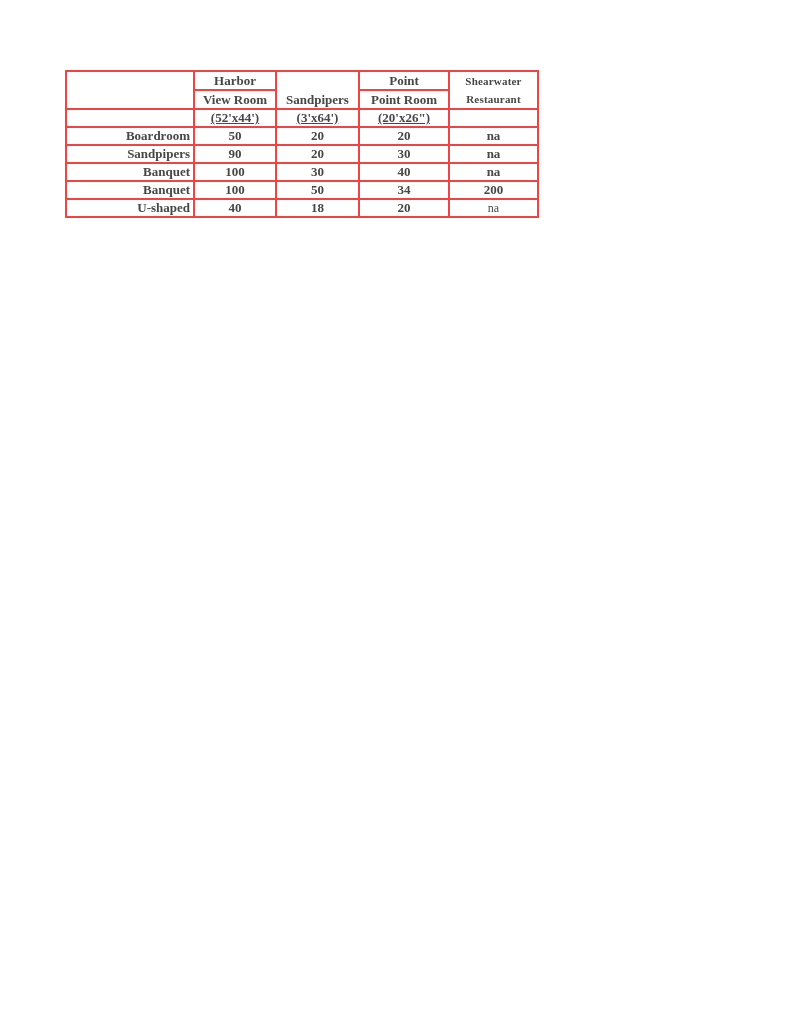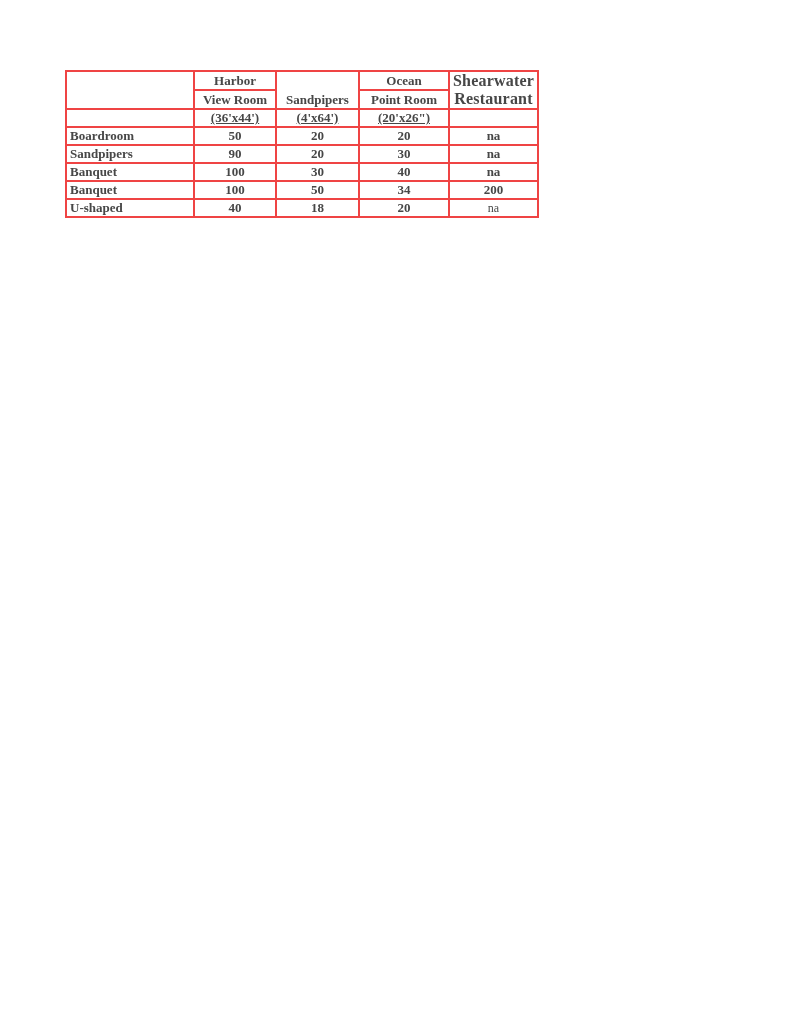--- a/index.html
+++ b/index.html
@@ -30,59 +30,59 @@
   table.capacity td {
     border: 2px solid #ef4444;
     padding: 0 3px;
     overflow: hidden;
     white-space: nowrap;
     font-family: Liberation Serif, serif;
   }
   tr.h20 td { height: 16px; }
   tr.h19 td { height: 15px; }
   .ctr { text-align: center; }
-  .lbl { text-align: left; }
+  .lbl { text-align: right; }
   .vbottom { vertical-align: bottom; }
   .vmid { vertical-align: middle; }
   .u { text-decoration: underline; }
   .blk { display: block; line-height: 18px; text-align: center; }
-  .shear { font-size: 16px; letter-spacing: 0.2px; }
+  .shear { font-size: 11px; letter-spacing: 0.2px; }
   .na-light { font-weight: normal; font-size: 12px; }
 </style>
 </head>
 <body>
 
 <div class="page">
   <table class="capacity">
     <colgroup>
       <col style="width:128px">
       <col style="width:82px">
       <col style="width:83px">
       <col style="width:90px">
       <col style="width:89px">
     </colgroup>
     <tbody>
       <tr class="h20">
         <td class="lbl" rowspan="2"></td>
         <td class="ctr">Harbor</td>
         <td class="ctr vbottom" rowspan="2">Sandpipers</td>
-        <td class="ctr">Ocean</td>
+        <td class="ctr">Point</td>
         <td class="ctr vmid shear" rowspan="2">
           <span class="blk">Shearwater</span>
           <span class="blk">Restaurant</span>
         </td>
       </tr>
       <tr class="h19">
         <td class="ctr">View Room</td>
         <td class="ctr">Point Room</td>
       </tr>
       <tr class="h19">
         <td class="lbl"></td>
-        <td class="ctr u">(36'x44')</td>
-        <td class="ctr u">(4'x64')</td>
+        <td class="ctr u">(52'x44')</td>
+        <td class="ctr u">(3'x64')</td>
         <td class="ctr u">(20'x26")</td>
         <td class="ctr"></td>
       </tr>
       <tr class="h19">
         <td class="lbl">Boardroom</td>
         <td class="ctr">50</td>
         <td class="ctr">20</td>
         <td class="ctr">20</td>
         <td class="ctr">na</td>
       </tr>

